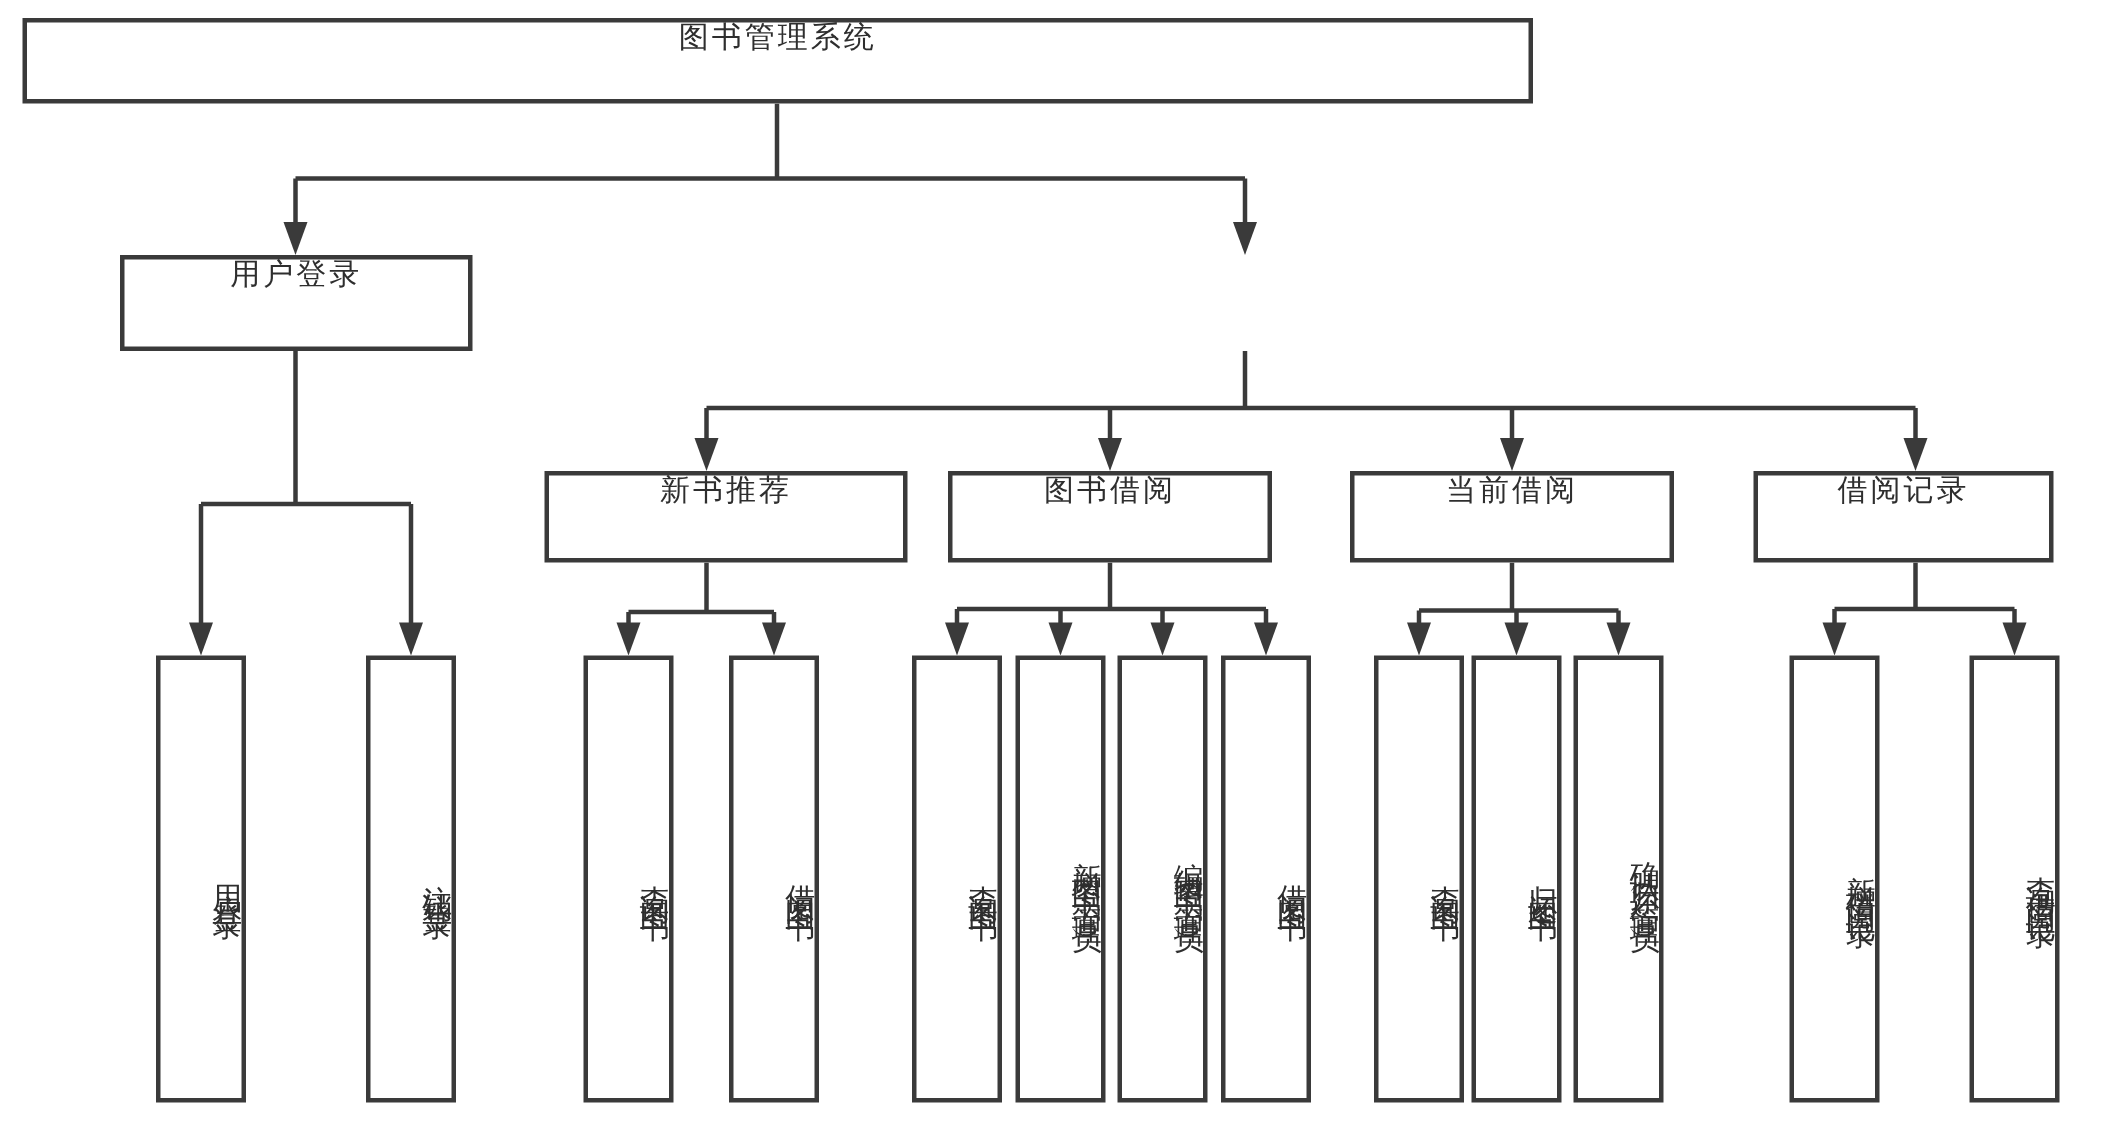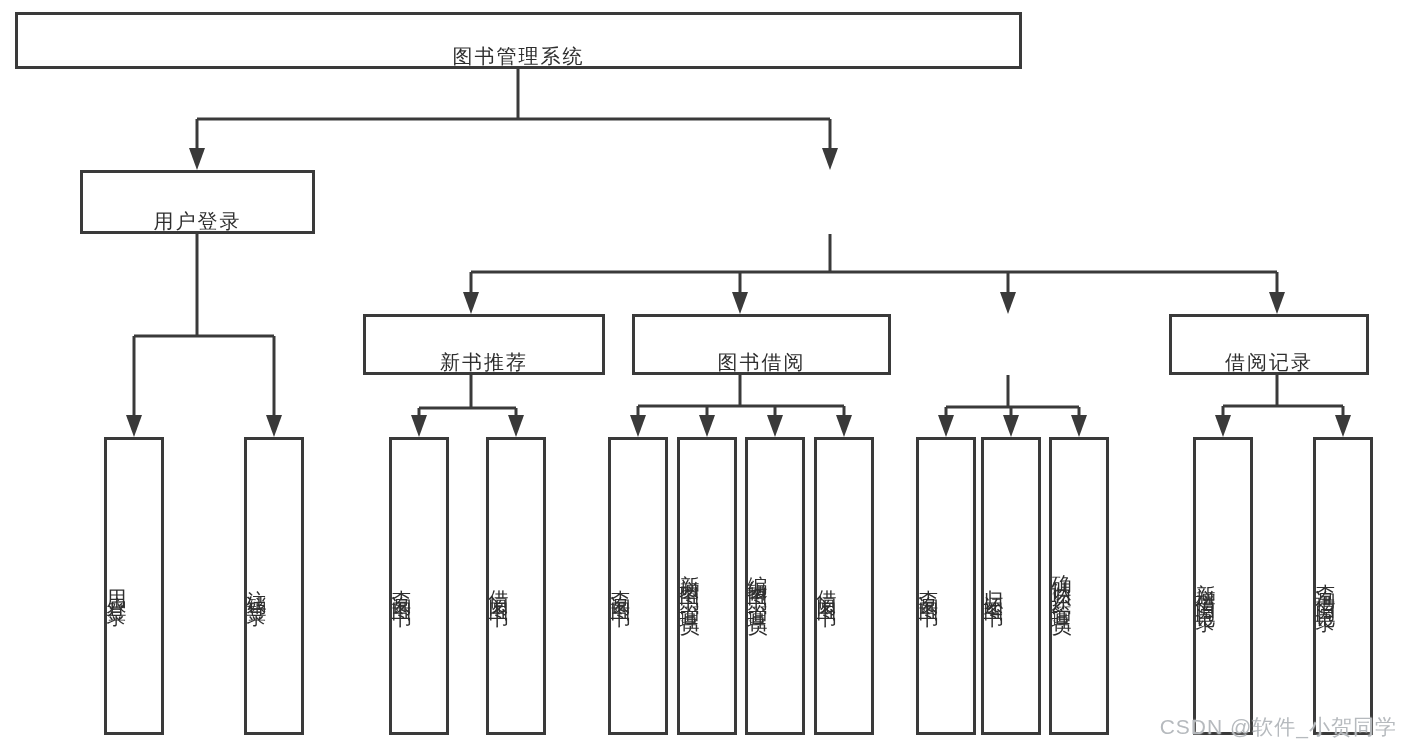--- a/index.html
+++ b/index.html
@@ -15,21 +15,21 @@
     position: absolute;
     left: 0; top: 0;
     color: var(--line, #3a3a3a);
   }
   .node {
     position: absolute;
     box-sizing: border-box;
     border: 3px solid var(--line, #3a3a3a);
     background: #ffffff;
     display: flex;
-    align-items: flex-end;
+    align-items: flex-start;
     justify-content: center;
     color: var(--text, #2e2e2e);
     font-size: 20px;
     letter-spacing: 2px;
     line-height: 1;
     white-space: nowrap;
   }
   .vnode {
     writing-mode: vertical-rl;
     text-orientation: mixed;
@@ -122,22 +122,25 @@
     <span>图书管理系统</span>
   </div>
 
   <div class="node" style="left:80px; top:170px; width:235px; height:64px;">
     <span>用户登录</span>
   </div>
 
   <div class="node" style="left:363px; top:314px; width:242px; height:61px;">
     <span>新书推荐</span>
   </div>
-  <div class="node" style="left:632px; top:314px; width:259px; height:61px;">
+  <div class="node" style="left:632px; top:314px; width:216px; height:61px;">
     <span>图书借阅</span>
+  </div>
+  <div class="node" style="left:900px; top:314px; width:216px; height:61px;">
+    <span>当前借阅</span>
   </div>
   <div class="node" style="left:1169px; top:314px; width:200px; height:61px;">
     <span>借阅记录</span>
   </div>
 
   <div class="node vnode" style="left:104px; top:437px; width:60px; height:298px;">
     <span>用户登录</span>
   </div>
   <div class="node vnode" style="left:244px; top:437px; width:60px; height:298px;">
     <span>注销登录</span>
@@ -173,15 +176,14 @@
     <span>确认归还（管理员）</span>
   </div>
 
   <div class="node vnode" style="left:1193px; top:437px; width:60px; height:298px;">
     <span>新增借阅记录</span>
   </div>
   <div class="node vnode" style="left:1313px; top:437px; width:60px; height:298px;">
     <span>查询借阅记录</span>
   </div>
 
-  <div id="watermark">CSDN @软件_小贺同学</div>
 
 </div>
 
 </body></html>

